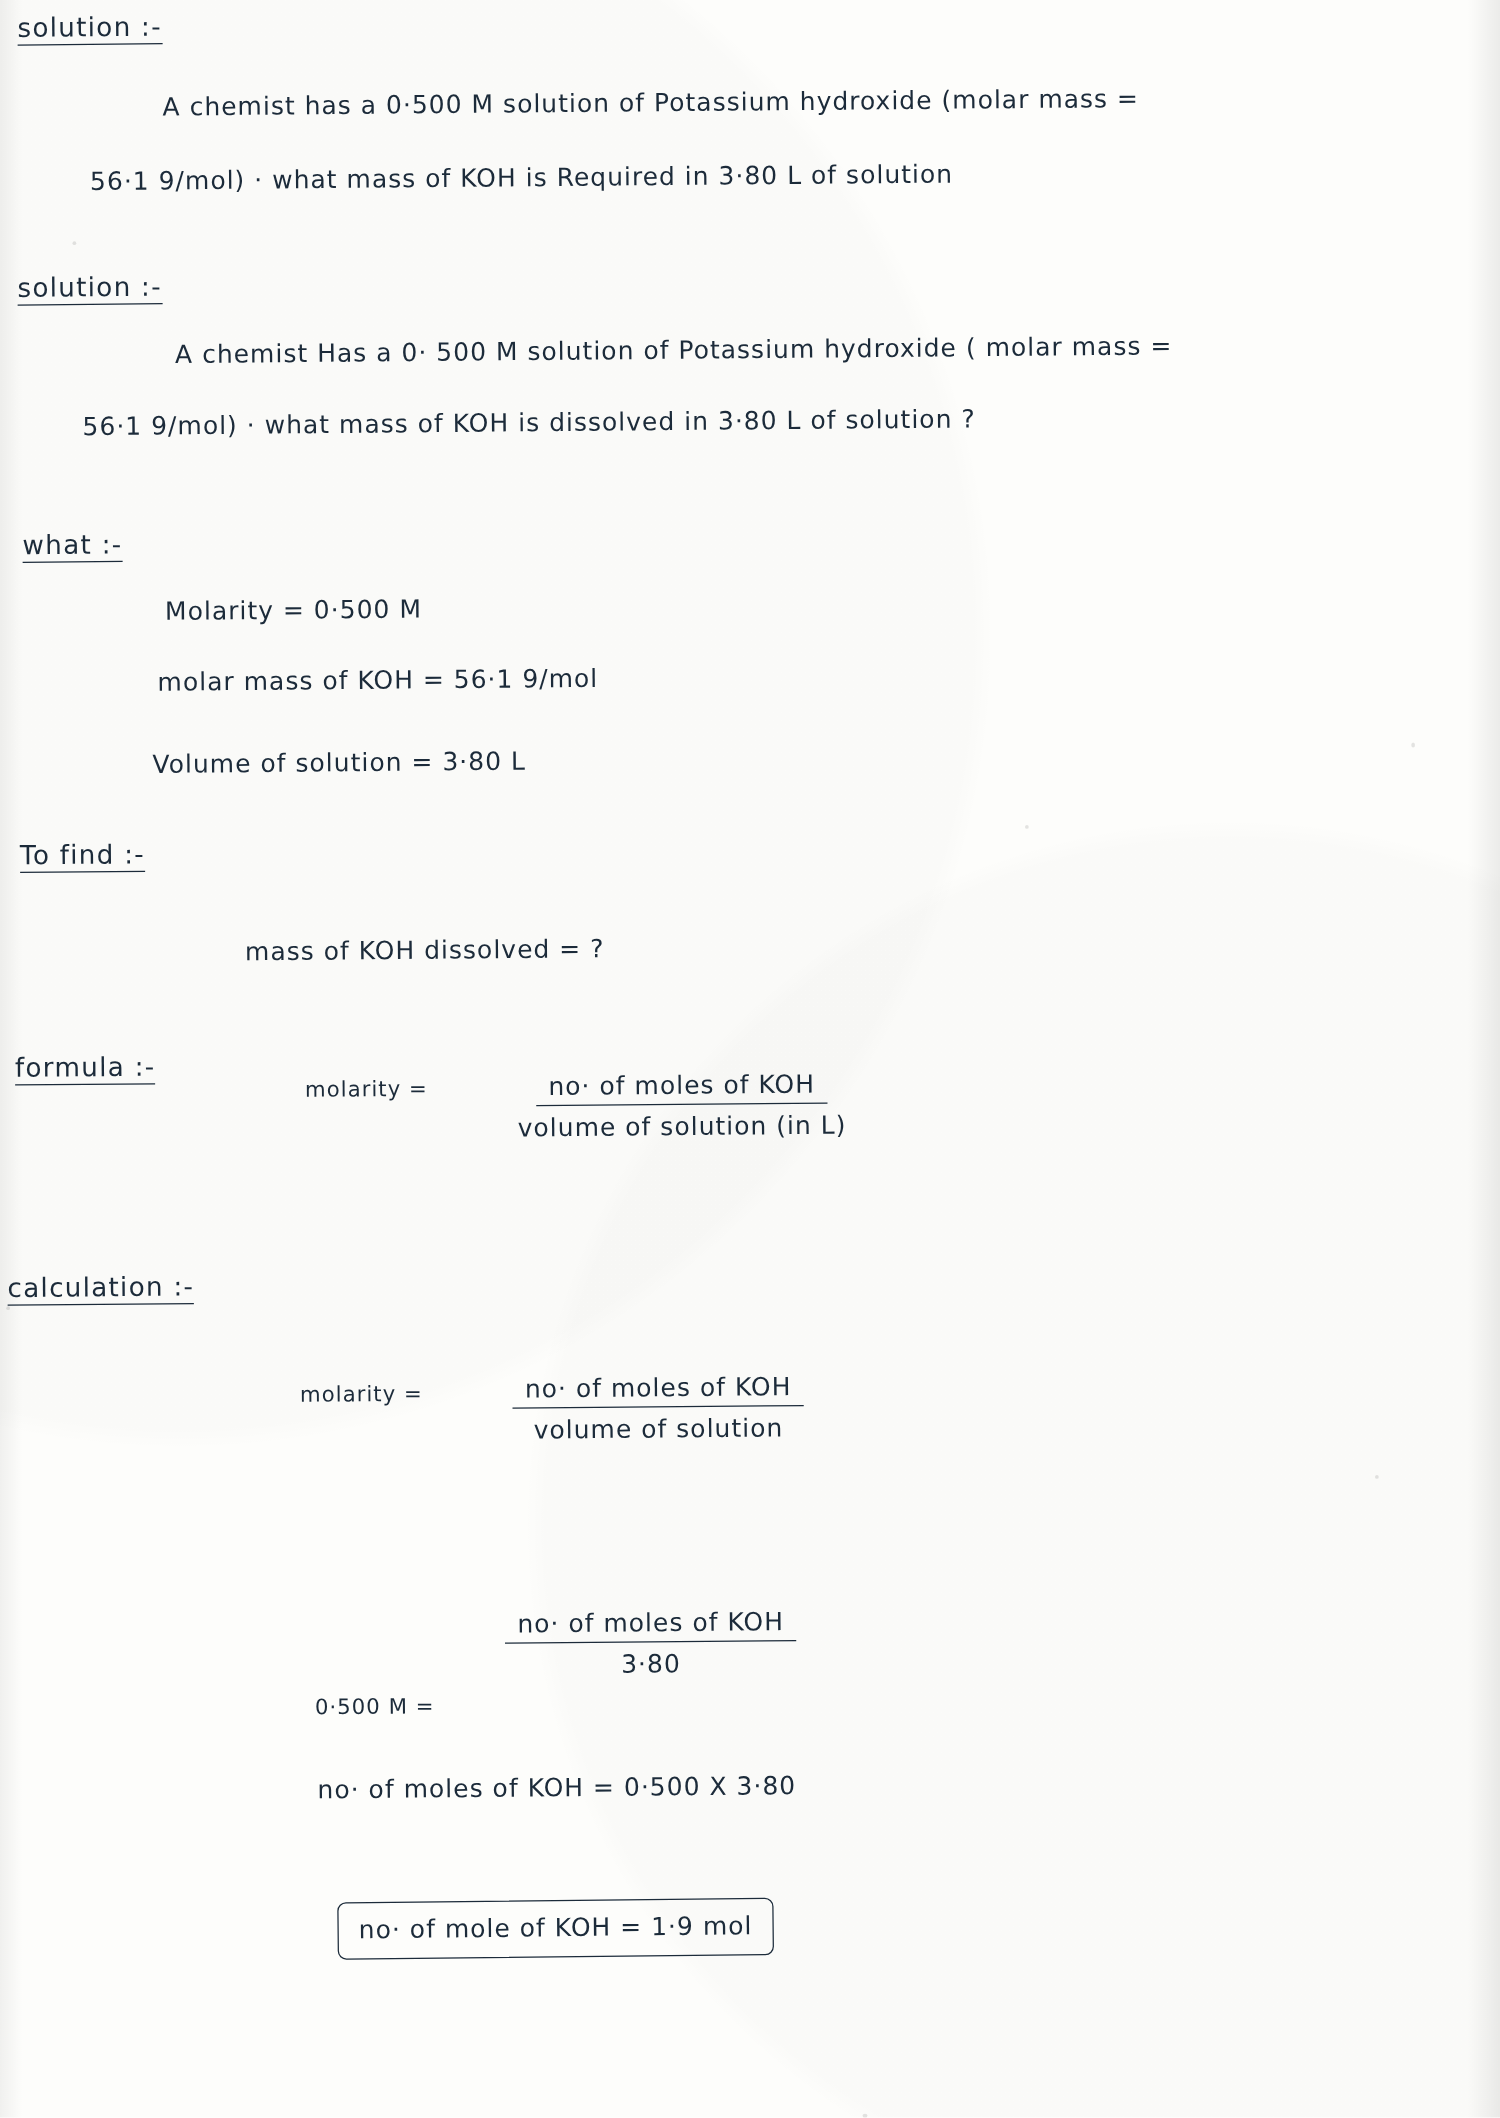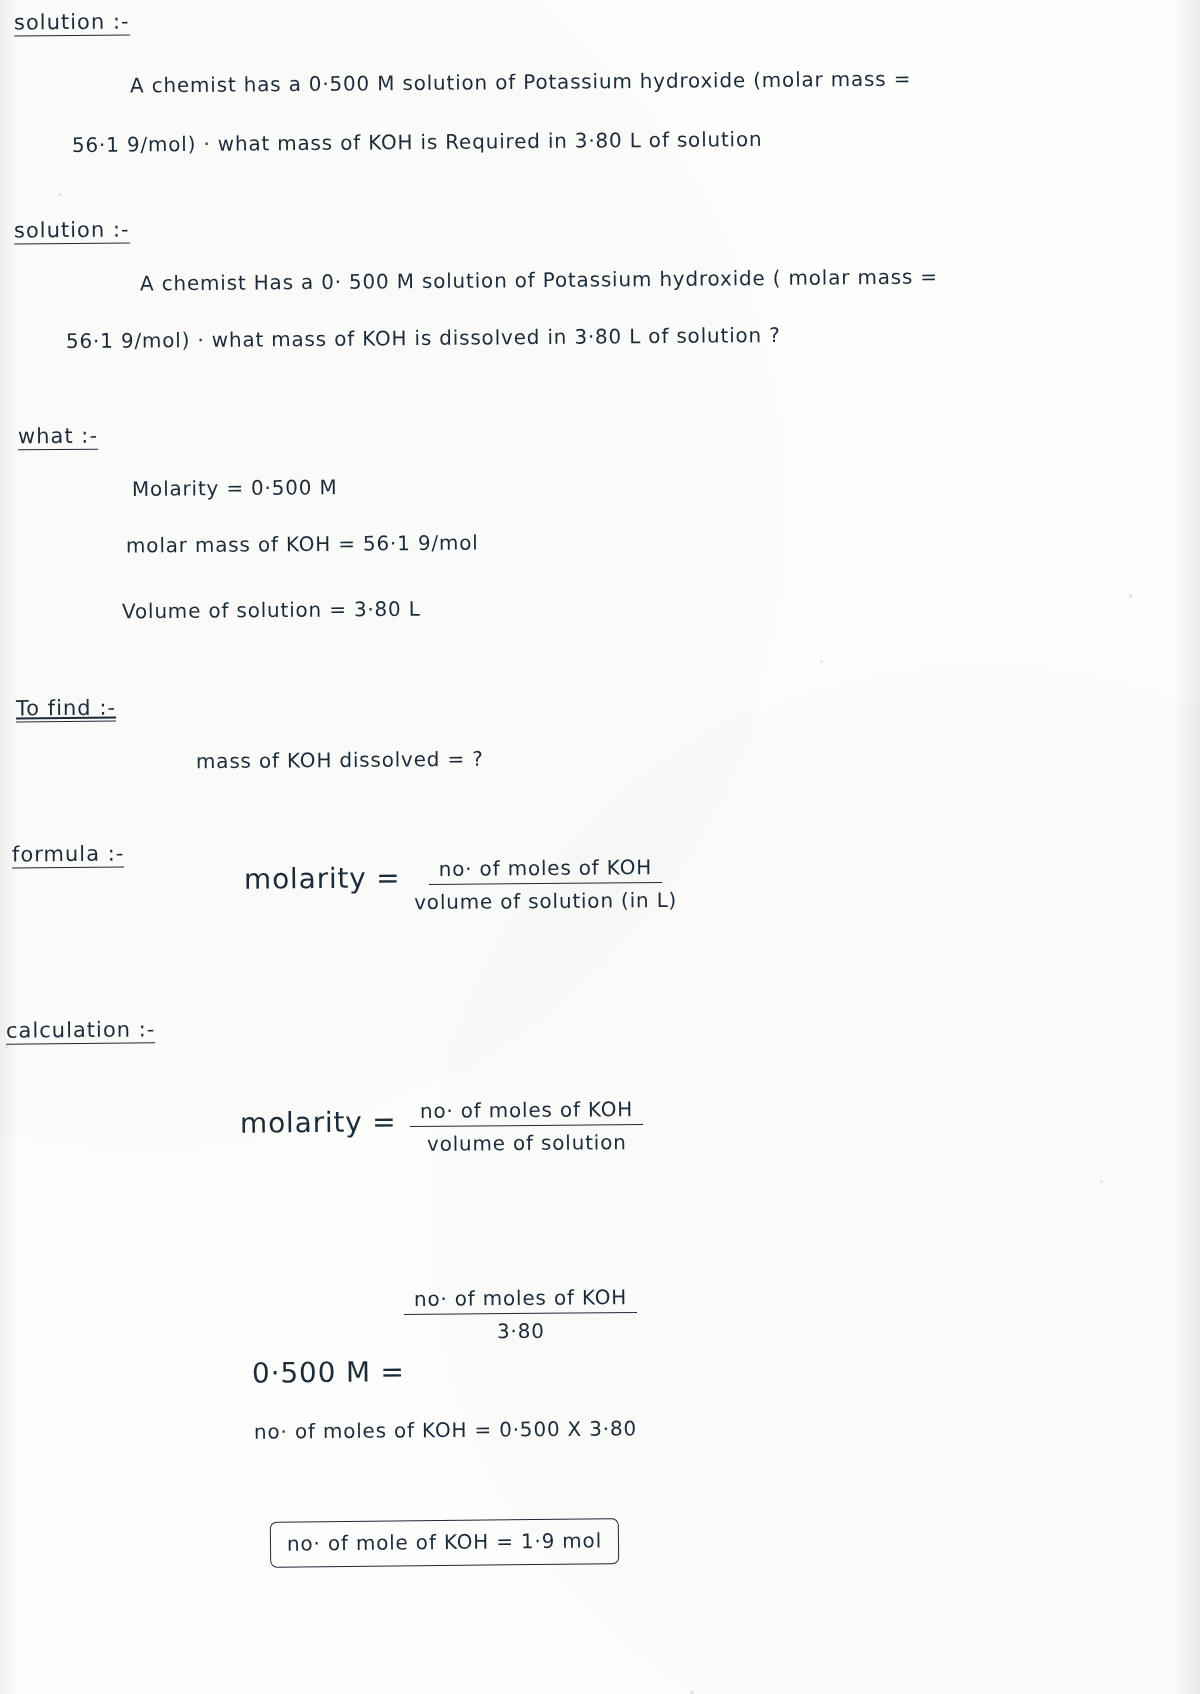--- a/index.html
+++ b/index.html
@@ -70,21 +70,21 @@
     border: 1.6px solid #1c2b3a;
     border-radius: 7px;
     padding: 9px 16px 11px 16px;
     font-size: 20px;
     letter-spacing: 0.8px;
     color: #1c2b3a;
     transform: rotate(-0.6deg);
     white-space: nowrap;
   }
   .eqlabel {
-    font-size: 28px;
+    font-size: 17px;
   }
   .speck {
     position: absolute;
     background: rgba(0,0,0,0.10);
     border-radius: 50%;
   }
   .edge-shade {
     position: absolute;
     top: 0;
     right: 0;
@@ -131,21 +131,21 @@
   <div class="ink body-line" style="left:66px; top:326px;">56·1  9/mol) ·  what     mass   of     KOH   is   dissolved   in   3·80 L  of    solution ?</div>
 
   <div class="ink hdr u" style="left:18px; top:424px;">what :-</div>
 
   <div class="ink body-line" style="left:132px; top:476px;">Molarity =  0·500 M</div>
 
   <div class="ink body-line" style="left:126px; top:532px;">molar mass  of  KOH =   56·1  9/mol</div>
 
   <div class="ink body-line" style="left:122px; top:598px;">Volume   of  solution =  3·80 L</div>
 
-  <div class="ink hdr u" style="left:16px; top:696px;text-decoration:underline;">To   find :-</div>
+  <div class="ink hdr u" style="left:16px; top:672px;">To   find :-</div>
 
   <div class="ink body-line" style="left:196px; top:748px;">mass    of    KOH    dissolved =  ?</div>
 
   <div class="ink hdr u" style="left:12px; top:842px;">formula :-</div>
 
   <div class="ink body-line eqlabel" style="left:244px; top:862px;">molarity   =</div>
 
   <div class="frac" style="left:414px; top:856px;">
     <span class="num">no· of moles  of   KOH</span>
     <span class="den">volume of  solution (in L)</span>

